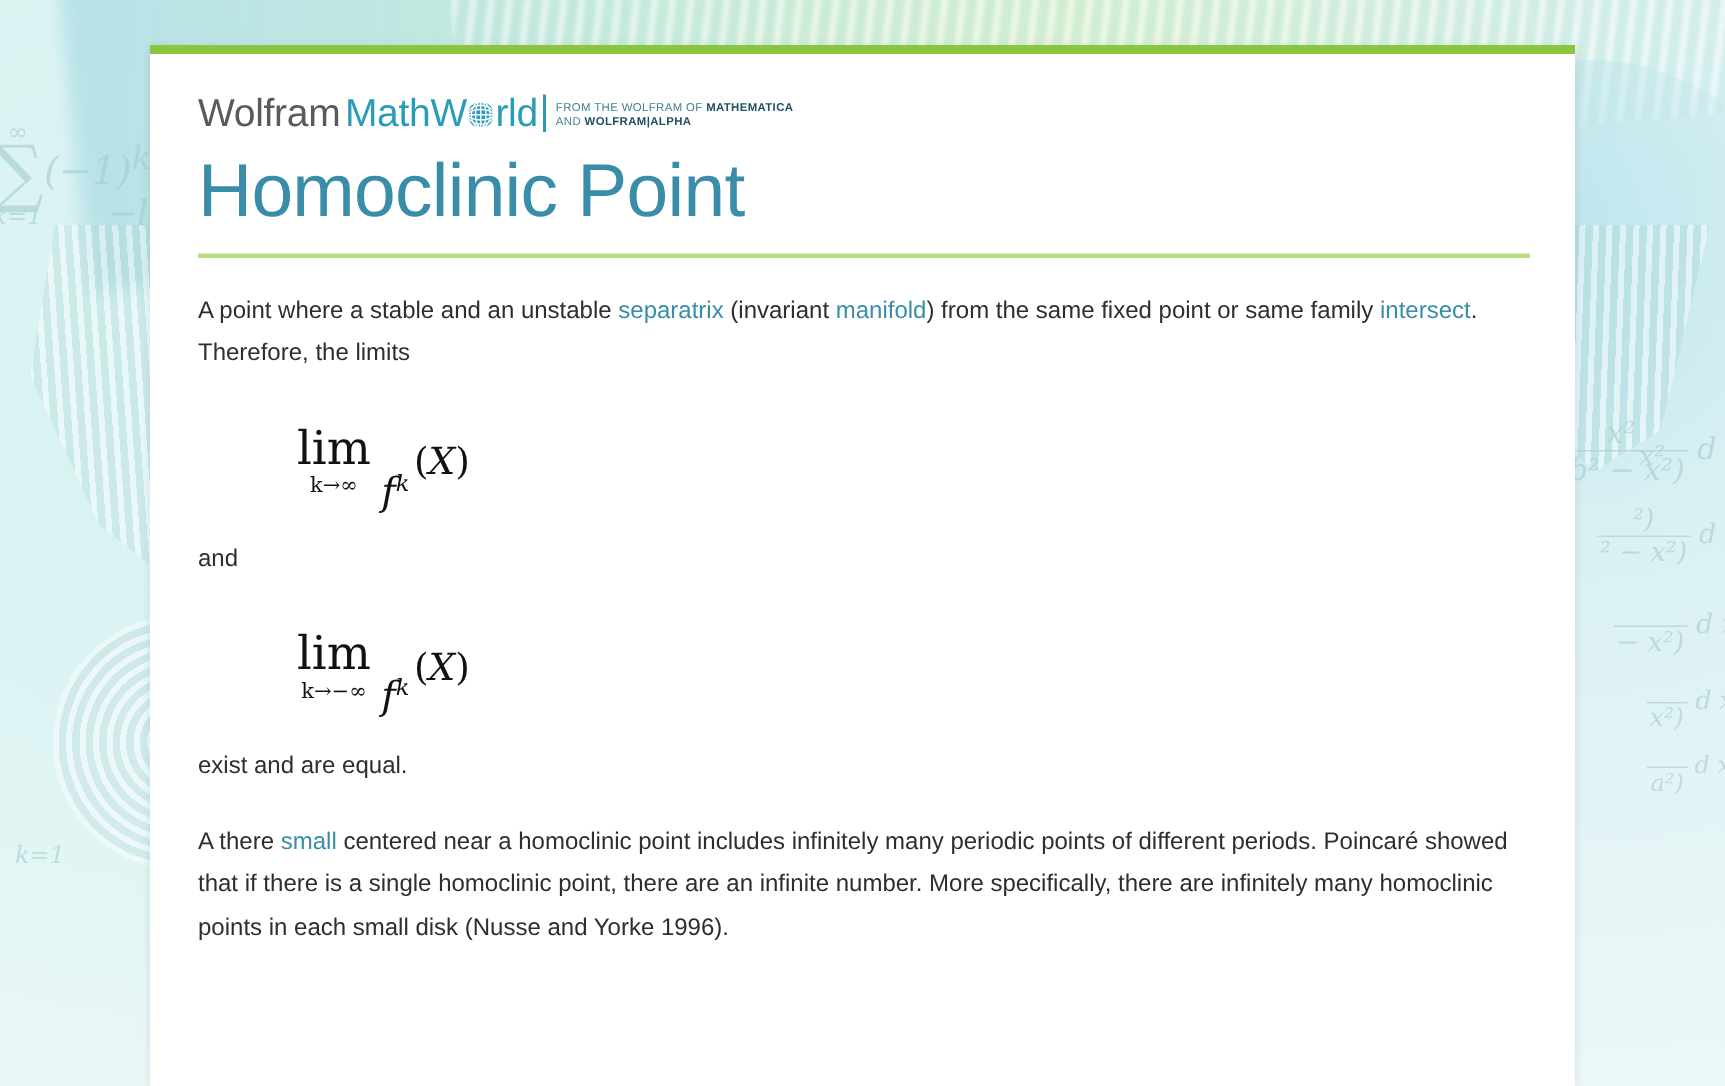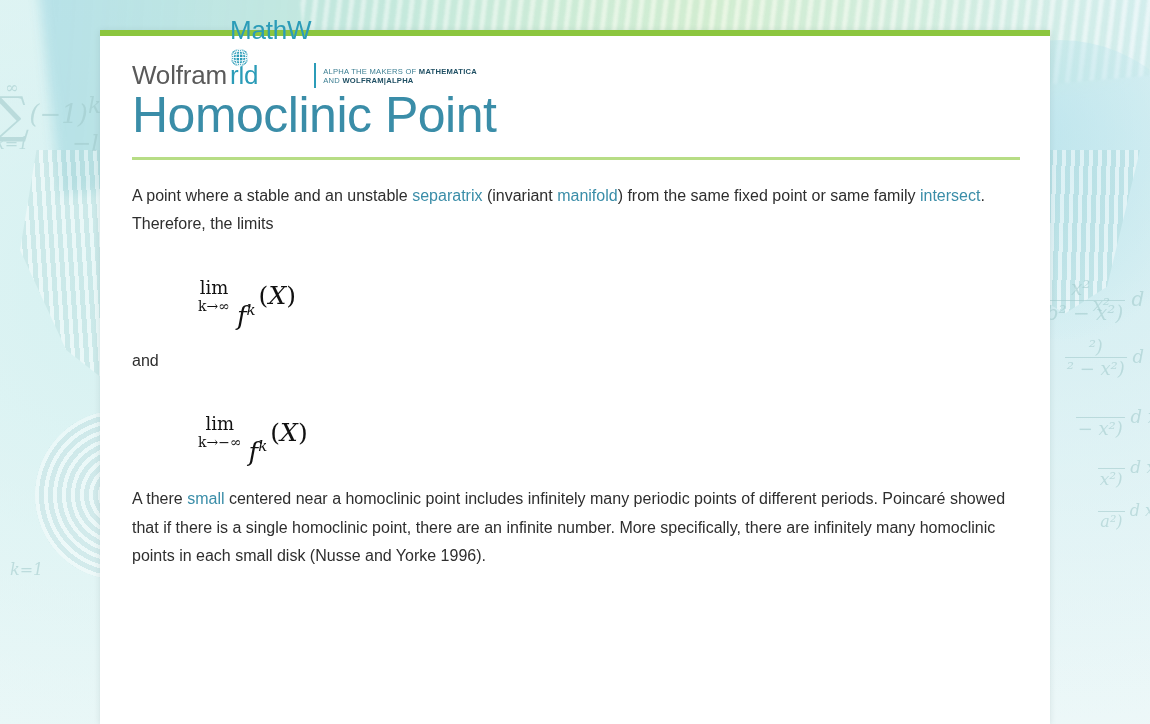--- a/index.html
+++ b/index.html
@@ -158,21 +158,20 @@
     letter-spacing: -0.2px;
     line-height: 1;
   }
   .logo-mathworld {
     font-size: 26px;
     color: #2b9cb8;
     letter-spacing: -0.2px;
     line-height: 1;
     display: inline-flex;
     align-items: baseline;
-    flex-direction: column;
   }
   .globe-o {
     display: inline-block;
     width: 19px;
     height: 19px;
     position: relative;
     top: 2px;
     margin: 0 0px;
   }
   .tagline {
@@ -191,21 +190,21 @@
     color: #3d7f93;
   }
   .tagline b { color: #1f4f63; margin-top: 42px; }
 
   
   #page-title {
     font-size: 50px;
     font-weight: 400;
     color: #3a8da8;
     letter-spacing: -0.5px;
-    margin: 0 0 0 0;
+    margin: 12px 0 0 0;
     line-height: 1.1;
   }
   #title-rule {
     border: 0;
     border-top: 3px solid #b7dd85;
     margin: 14px 0 0 0;
   }
 
   
   .prose {
@@ -230,21 +229,21 @@
     align-items: center;
   }
   .eq-inner { font-size: 25px; line-height: 1; display: inline-flex; align-items: center; }
   .lim-block {
     display: inline-flex;
     flex-direction: column;
     align-items: center;
     line-height: 1;
     margin-right: 7px;
   }
-  .lim-block .lim-op { font-size: 18px; font-style: normal; }
+  .lim-block .lim-op { font-size: 31px; font-style: normal; }
   .lim-block .lim-sub { font-size: 14px; margin-top: 2px; }
   .fn { font-style: italic; font-size: 26px; margin-top: 40px; }
   .fn sup { font-size: 15px; font-style: italic; }
   .arg { font-style: normal; font-size: 25px; margin-left: 3px; }
   .arg i { font-style: italic; }
 </style>
 </head>
 <body>
 
 <div id="page">
@@ -318,21 +317,21 @@
                   <ellipse cx="12" cy="12" rx="11" ry="8"></ellipse>
                   <ellipse cx="12" cy="12" rx="4.4" ry="11"></ellipse>
                   <ellipse cx="12" cy="12" rx="8" ry="11"></ellipse>
                   <line x1="1" y1="12" x2="23" y2="12"></line>
                   <line x1="12" y1="1" x2="12" y2="23"></line>
                 </g>
               </svg></span>
             <span>rld</span>
         </span>
         <span class="tagline">
-          <span><span>ALPHA THE MAKERS OF </span><b>MATHEMATICA</b></span>
+          <span><span>FROM THE WOLFRAM OF </span><b>MATHEMATICA</b></span>
           <span><span>AND </span><b>WOLFRAM|ALPHA</b></span>
         </span>
       </div>
 
       <h1 id="page-title">Homoclinic Point</h1>
       <hr id="title-rule">
 
       <p class="prose"><span>A point where a stable and an unstable </span><a class="xref">separatrix</a><span> (invariant </span><a class="xref">manifold</a><span>) from the same fixed point or same family </span><a class="xref">intersect</a><span>. Therefore, the limits</span></p>
 
       <div class="eq">
@@ -352,18 +351,19 @@
         <span class="eq-inner">
           <span class="lim-block">
             <span class="lim-op">lim</span>
             <span class="lim-sub">k→−∞</span>
           </span>
           <span class="fn"><span>f</span><sup>k</sup></span>
           <span class="arg">(<i>X</i>)</span>
         </span>
       </div>
 
+      <p class="prose">exist and are equal.</p>
 
       <p class="prose"><span>A there </span><a class="xref">small</a><span> centered near a homoclinic point includes infinitely many periodic points of different periods. Poincaré showed that if there is a single homoclinic point, there are an infinite number. More specifically, there are infinitely many homoclinic points in each small disk (Nusse and Yorke 1996).</span></p>
 
     </div>
   </div>
 </div>
 
 </body></html>

